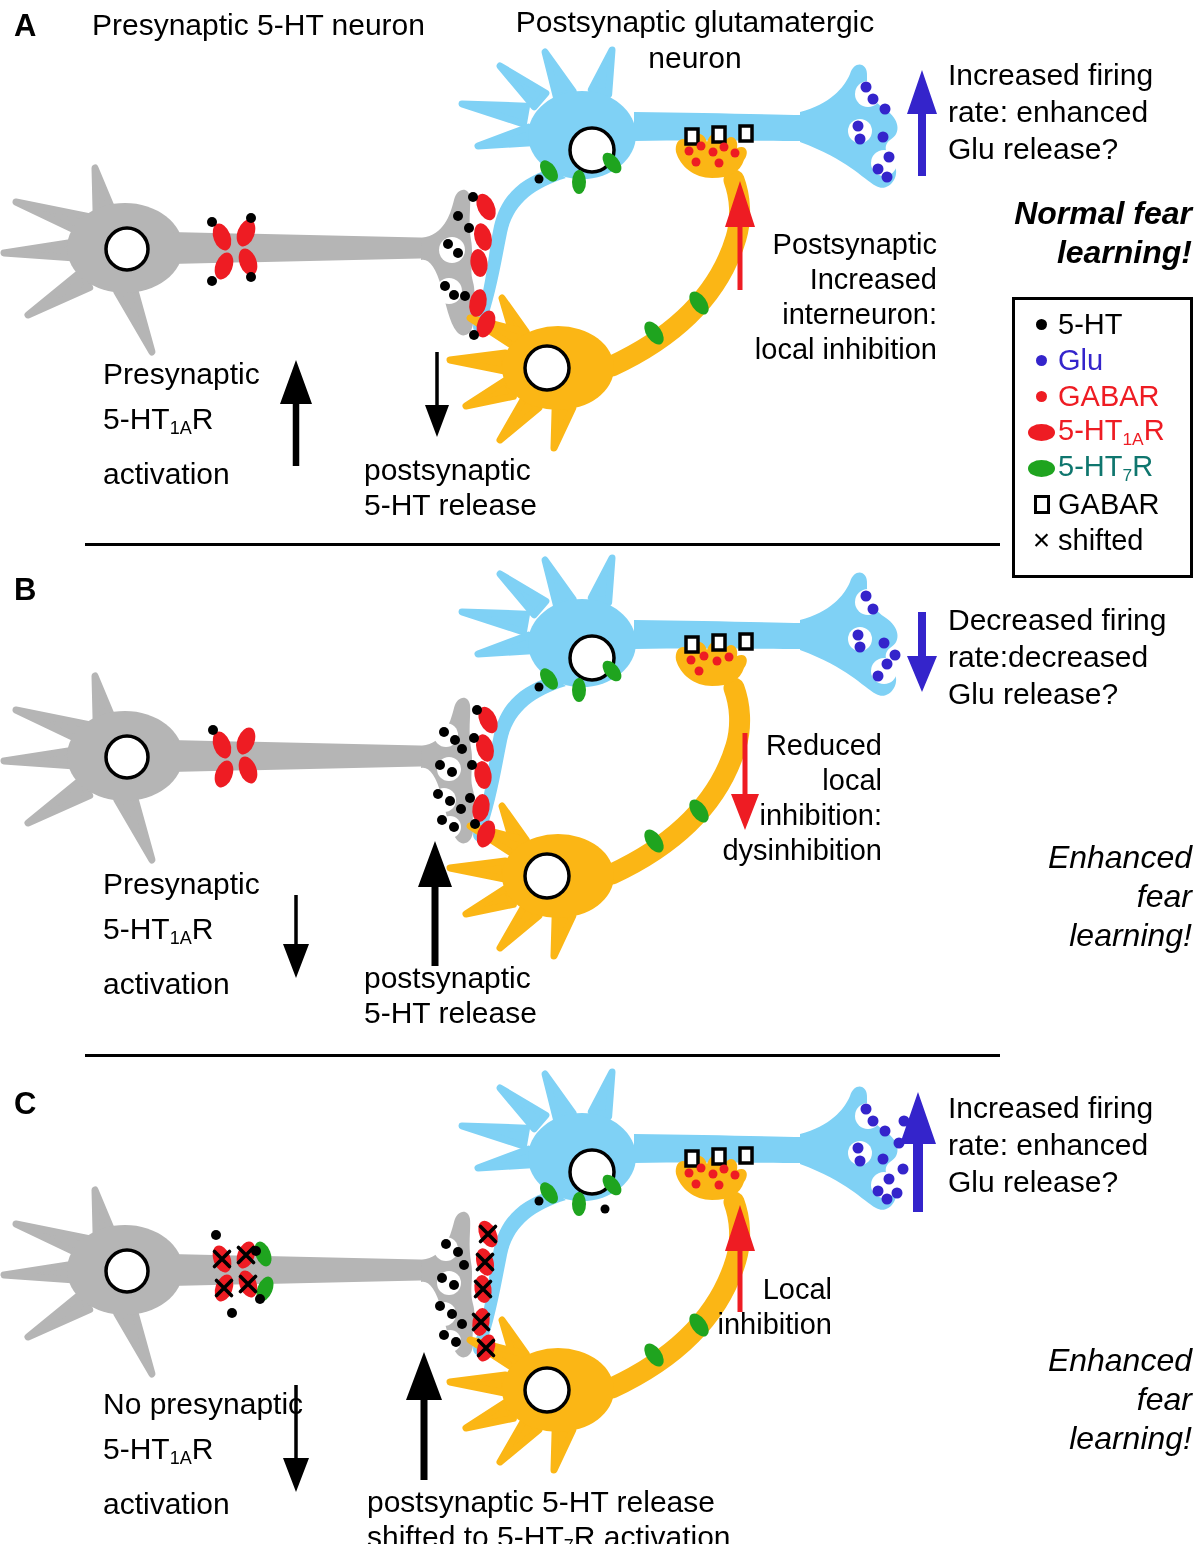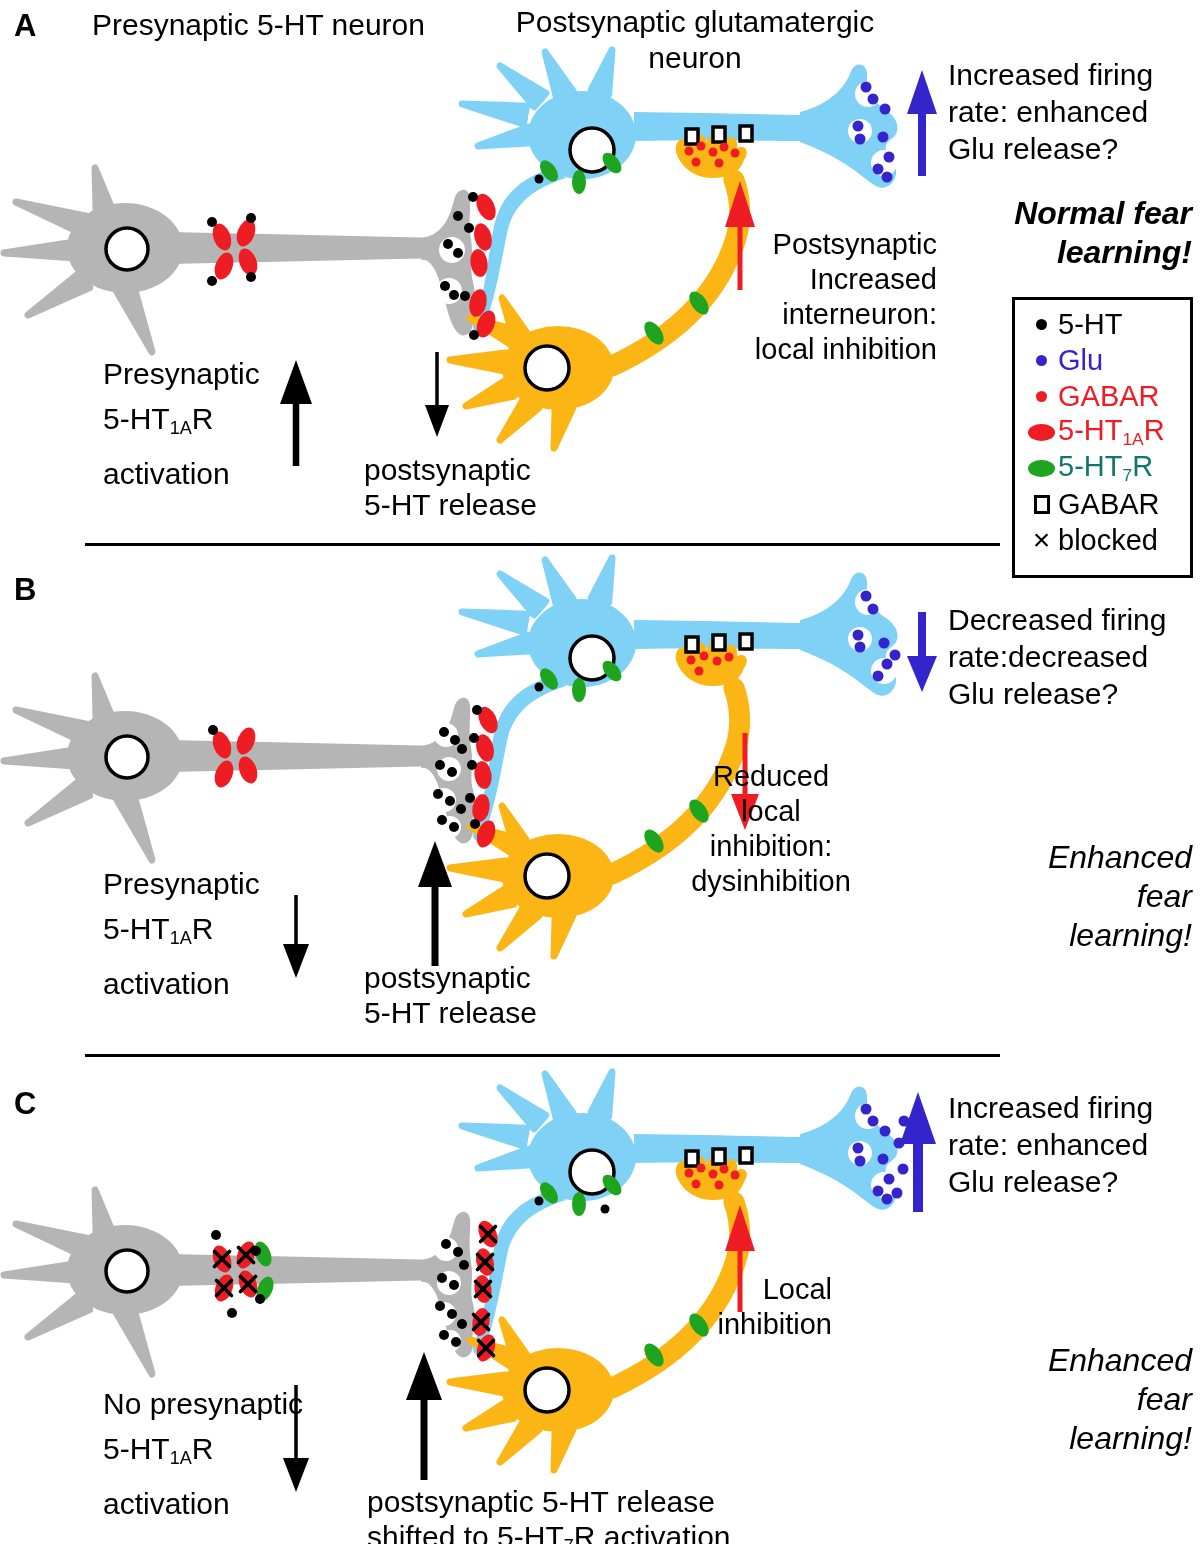--- a/index.html
+++ b/index.html
@@ -358,21 +358,21 @@
       <span class="c-green"><span>5-HT</span><span class="s">7</span><span>R</span></span>
     </div>
     <div class="lrow">
       <span class="lmark">
           <span class="msq"></span>
         </span>
       <span class="c-black">GABAR</span>
     </div>
     <div class="lrow">
       <span class="lmark mx">×</span>
-      <span class="c-black">blocked</span>
+      <span class="c-black">shifted</span>
     </div>
   </div>
 
   <div class="txt firing" style="left:948px;top:56px;">
     <span>Increased firing</span><br><span>rate: enhanced</span><br><span>Glu release?</span>
   </div>
   <div class="txt fear rt" style="left:940px;top:194px;width:252px;font-weight:bold;">
     <span>Normal fear</span><br><span>learning!</span>
   </div>
   <div class="txt gabat rt" style="left:705px;top:227px;width:232px;">
@@ -384,21 +384,21 @@
     <span>activation</span>
   </div>
   <div class="txt rel" style="left:364px;top:452px;">
     <span>postsynaptic</span><br><span>5-HT release</span>
   </div>
 
   <div class="txt letter" style="left:14px;top:572px;">B</div>
   <div class="txt firing" style="left:948px;top:601px;">
     <span>Decreased firing</span><br><span>rate:decreased</span><br><span>Glu release?</span>
   </div>
-  <div class="txt gabat rt" style="left:660px;top:759px;width:222px;text-align:center;">
+  <div class="txt gabat rt" style="left:660px;top:728px;width:222px;">
     <span>Reduced</span><br><span>local</span><br><span>inhibition:</span><br><span>dysinhibition</span>
   </div>
   <div class="txt fear rt" style="left:940px;top:838px;width:252px;">
     <span>Enhanced</span><br><span>fear</span><br><span>learning!</span>
   </div>
   <div class="txt presyn" style="left:103px;top:861px;">
     <span>Presynaptic</span><br>
     <span>5-HT</span><span class="s">1A</span><span>R</span><br>
     <span>activation</span>
   </div>

